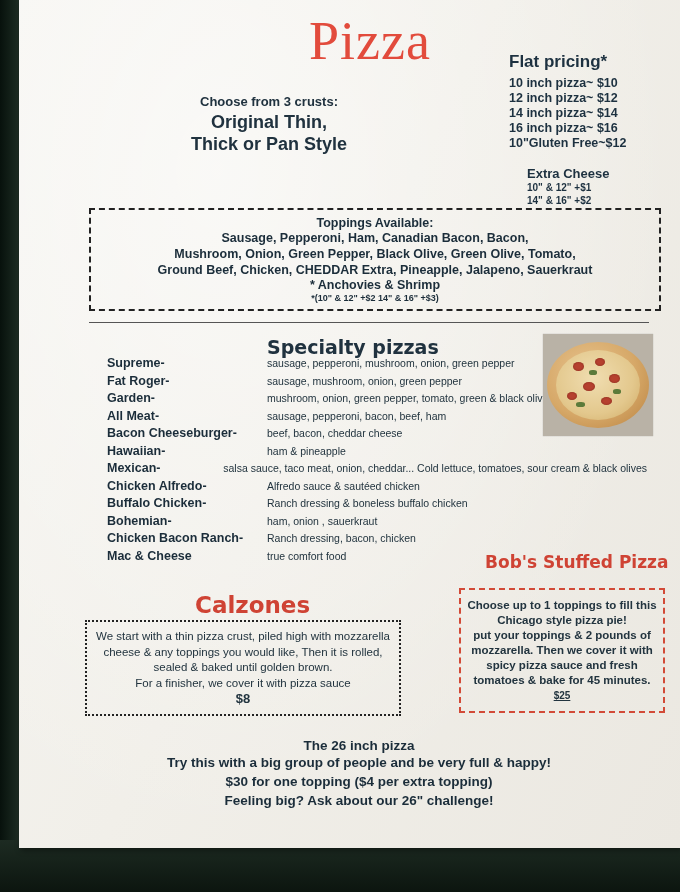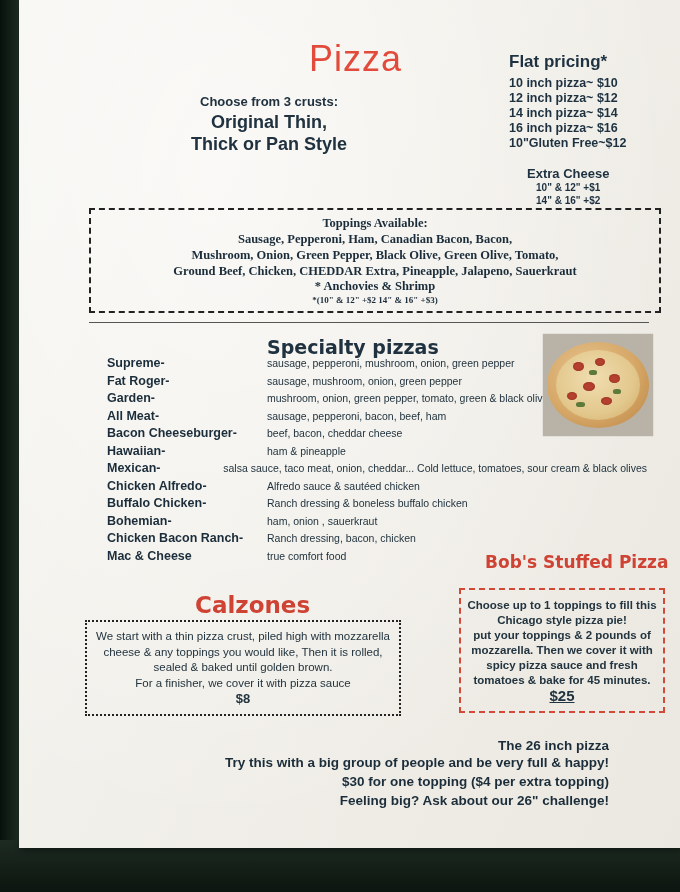--- a/index.html
+++ b/index.html
@@ -47,25 +47,25 @@
     position: absolute;
     left: 0; top: 0; right: 0; bottom: 0;
     background: radial-gradient(ellipse at 30% 20%, rgba(255,255,255,0.55), rgba(230,228,220,0.0) 70%);
     pointer-events: none;
   }
 
   
   .title {
     position: absolute;
     left: 290px;
-    top: 32px;
-    font-size: 36px;
+    top: 14px;
+    font-size: 54px;
     line-height: 54px;
     color: #e24b3c;
-    font-family: Liberation Sans, sans-serif;
+    font-family: Liberation Serif, serif;
     font-weight: 400;
     letter-spacing: 1px;
   }
 
   
   .crust {
     position: absolute;
     left: 140px;
     top: 94px;
     width: 220px;
@@ -92,36 +92,34 @@
   .flat .row {
     font-size: 12.5px;
     line-height: 15px;
     font-weight: bold;
   }
   .extra {
     position: absolute;
     left: 508px;
     top: 166px;
     color: #1d3140;
-    text-align: center;
   }
   .extra .hd { font-size: 13px; font-weight: bold; }
   .extra .row { font-size: 10px; line-height: 13px; font-weight: bold;}
 
   
   .toppings {
     position: absolute;
     left: 70px;
     top: 208px;
     width: 560px;
     padding: 6px 4px 6px;
     border: 2px dashed #222;
     text-align: center;
     color: #1b2d3a;
-    font-family: Liberation Serif, serif;
   }
   .toppings .hd { font-size: 12.5px; font-weight: bold; }
   .toppings .row { font-size: 12.5px; font-weight: bold; line-height: 16px; }
   .toppings .star { font-size: 12.5px; font-weight: bold; }
   .toppings .fine { font-size: 9px; font-weight: bold; margin-top: 1px; }
 
   .divider {
     position: absolute;
     left: 70px;
     top: 322px;
@@ -216,21 +214,21 @@
     top: 588px;
     width: 190px;
     padding: 8px 6px;
     border: 2px dashed #d24a37;
     text-align: center;
     color: #22343f;
     font-size: 11.5px;
     line-height: 15px;
     font-weight: bold;
   }
-  .bob-box .price { font-size: 15px; text-decoration: underline; }
+  .bob-box .price { font-size: 10px; text-decoration: underline; }
 
   
   .calz-title {
     position: absolute;
     left: 176px;
     top: 592px;
     font-size: 23px;
     font-weight: bold;
     color: #cf4334;
     font-family: "DejaVu Sans", sans-serif;
@@ -248,21 +246,21 @@
     line-height: 15.5px;
   }
   .calz-box .price { font-size: 13px; font-weight: bold; }
 
   
   .big {
     position: absolute;
     left: 90px;
     top: 738px;
     width: 500px;
-    text-align: right;
+    text-align: center;
     color: #1b2d3a;
     font-weight: bold;
   }
   .big .hd { font-size: 13.5px; }
   .big .row { font-size: 13.5px; line-height: 19px; }
 </style>
 </head>
 <body>
 
 <div class="page">

